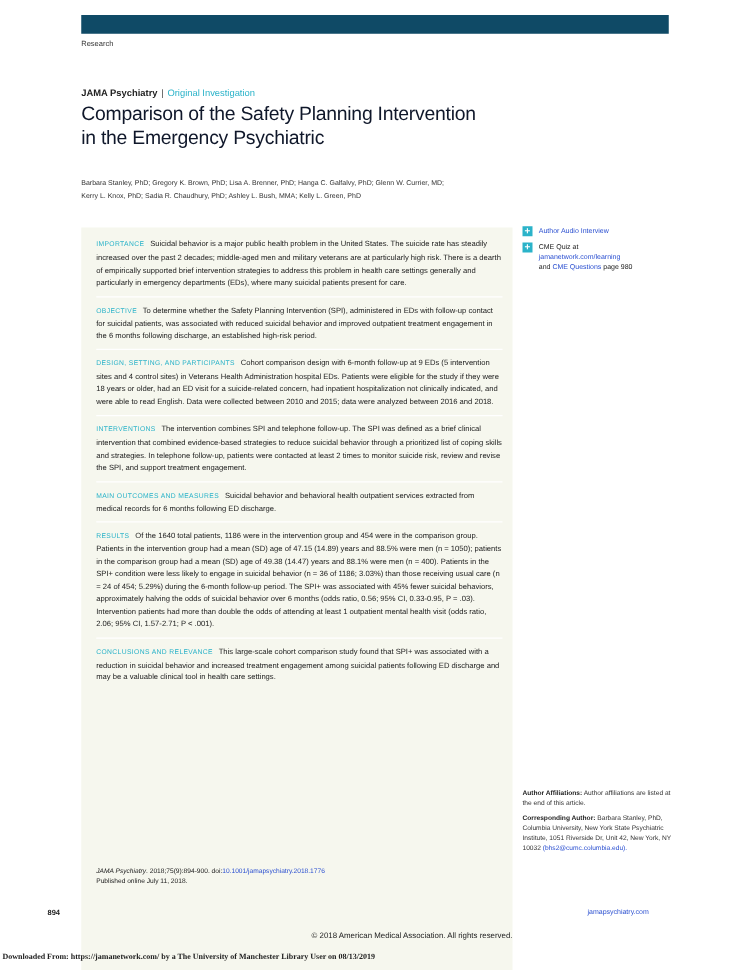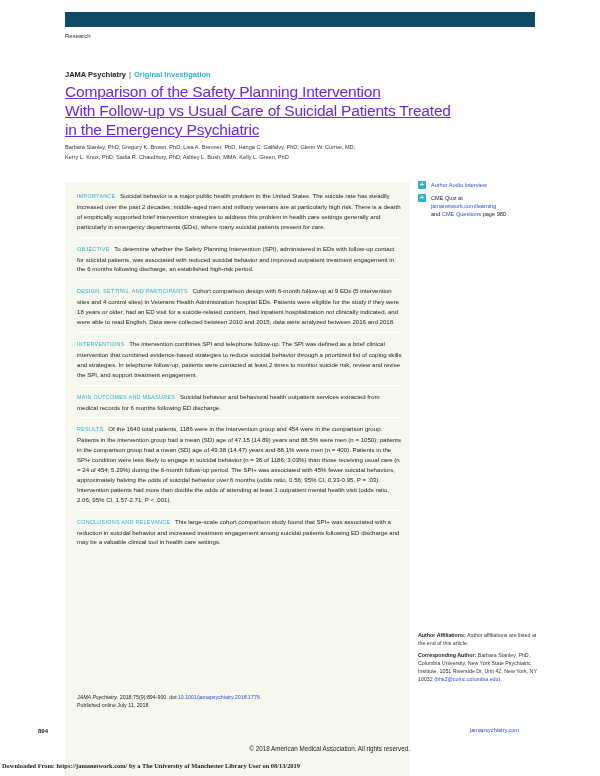--- a/index.html
+++ b/index.html
@@ -6,22 +6,22 @@
   body {
     width: 600px; height: 776px; position: relative; overflow: hidden;
     background: #ffffff;
     font-family: "Liberation Sans", sans-serif;
     color: #222;
   }
   .topbar { position: absolute; left: 65px; top: 12px; width: 470px; height: 15px; background: #0f4a66; }
   .section-label { position: absolute; left: 65px; top: 33px; font-size: 6px; color: #333; }
   .journal-line { position: absolute; left: 65px; top: 70px; font-size: 7.5px; font-weight: bold; color: #222; }
   .journal-line .sep { margin: 0 3px; font-weight: normal; color: #444; }
-  .journal-line .type { color: #2bb3c9; font-weight: bold; margin-top: 40px; }
-  .title { position: absolute; left: 65px; top: 82px; width: 470px; font-size: 15.5px; line-height: 19px; color: #6d28d9; letter-spacing: -0.2px; text-decoration: underline; }
+  .journal-line .type { color: #2bb3c9; font-weight: normal; margin-top: 40px; }
+  .title { position: absolute; left: 65px; top: 82px; width: 470px; font-size: 15.5px; line-height: 19px; color: #0f172a; letter-spacing: -0.2px; }
   .authors { position: absolute; left: 65px; top: 143px; width: 350px; font-size: 5.6px; line-height: 9.5px; color: #333; }
 
   .abstract-bg { position: absolute; left: 65px; top: 182px; width: 345px; height: 594px; background: #f6f7ee; }
   .abstract { position: absolute; left: 77px; top: 191px; width: 325px; font-size: 6.1px; line-height: 9.9px; color: #222; }
   .abs-section { padding-bottom: 5px; margin-bottom: 6px; border-bottom: 1px solid #ffffff; }
   .abs-section:last-child { border-bottom: none; }
   .abs-head { color: #2bb3c9; font-size: 5.4px; letter-spacing: 0.3px; margin-right: 3px; }
   .abs-head::after { content: ""; }
 
   .citation { position: absolute; left: 77px; top: 693px; width: 325px; font-size: 5.3px; line-height: 8px; color: #222; }
@@ -49,21 +49,20 @@
 
 <div class="topbar"></div>
 <div class="section-label">Research</div>
 
 <div class="journal-line">
   <span>JAMA Psychiatry</span><span class="sep">|</span><span class="type">Original Investigation</span>
 </div>
 
 <div class="title">
   <div>Comparison of the Safety Planning Intervention</div>
-  <div>With Follow-up vs Usual Care of Suicidal Patients Treated</div>
   <div>in the Emergency Psychiatric</div>
 </div>
 
 <div class="authors">
   <div>Barbara Stanley, PhD; Gregory K. Brown, PhD; Lisa A. Brenner, PhD; Hanga C. Galfalvy, PhD; Glenn W. Currier, MD;</div>
   <div>Kerry L. Knox, PhD; Sadia R. Chaudhury, PhD; Ashley L. Bush, MMA; Kelly L. Green, PhD</div>
 </div>
 
 <div class="abstract-bg"></div>
 

